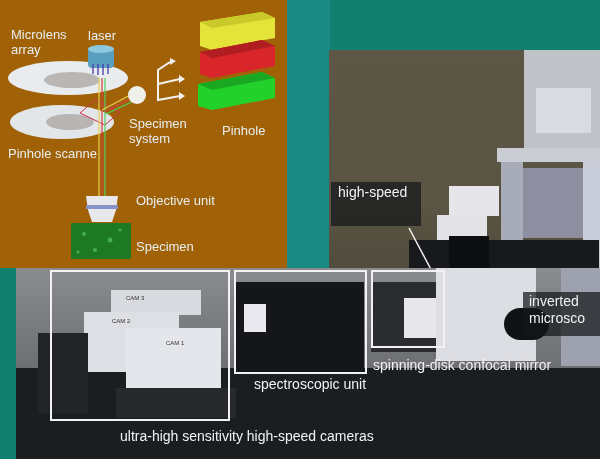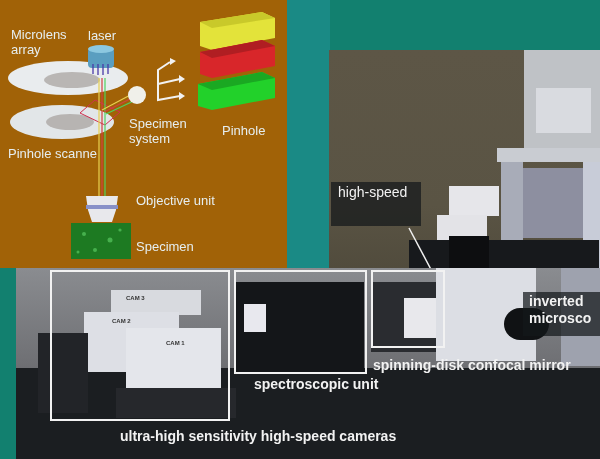--- a/index.html
+++ b/index.html
@@ -5,21 +5,21 @@
   html, body { margin:0; padding:0; }
   body { width:600px; height:459px; position:relative; overflow:hidden; background:#12806f; font-family:"Liberation Sans", sans-serif; }
   .abs { position:absolute; }
   
   #diagram { left:0; top:0; width:287px; height:268px; background:#a16207; overflow:hidden; }
   #strip { left:287px; top:0; width:43px; height:268px; background:#1a8a85; }
   .dlabel { position:absolute; color:#e6eef0; font-size:13px; line-height:15px; }
   
   #photo-top { left:329px; top:10px; width:271px; height:259px; background:linear-gradient(180deg,#5d5646 0%,#5a5444 60%,#4b4638 100%); overflow:hidden;margin-top:40px; }
   
-  #photo-bottom { left:16px; top:268px; width:584px; height:191px; background:linear-gradient(180deg,#8a8c90 0%,#6f7074 50%,#3c3e40 100%); overflow:hidden;font-weight:bold; }
+  #photo-bottom { left:16px; top:268px; width:584px; height:191px; background:linear-gradient(180deg,#8a8c90 0%,#6f7074 50%,#3c3e40 100%); overflow:hidden; }
   .box { position:absolute; border:2px solid #f2f2f2; box-sizing:border-box; }
   .ptext { position:absolute; color:#f2f2f2; font-size:14px; line-height:17px; white-space:nowrap; }
   .tagbg { position:absolute; background:rgba(20,24,26,0.72); }
 </style>
 </head>
 <body>
 
 <div id="diagram" class="abs">
   <svg width="287" height="268" style="position:absolute;left:0;top:0">
 

